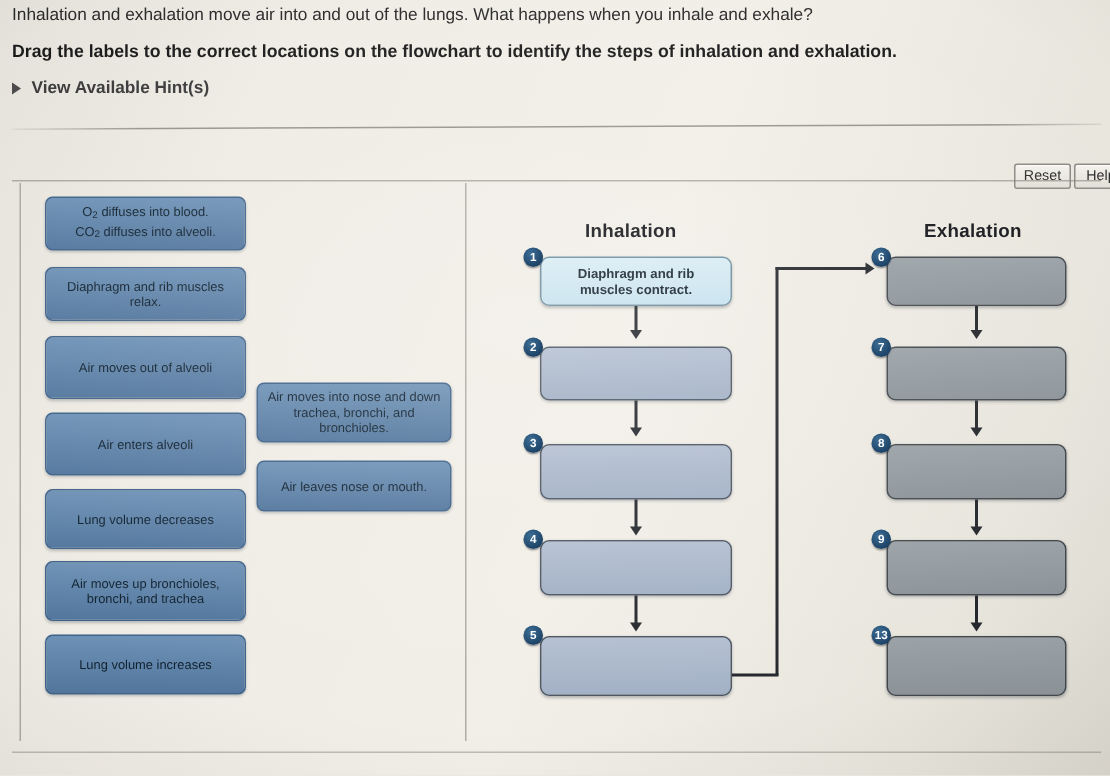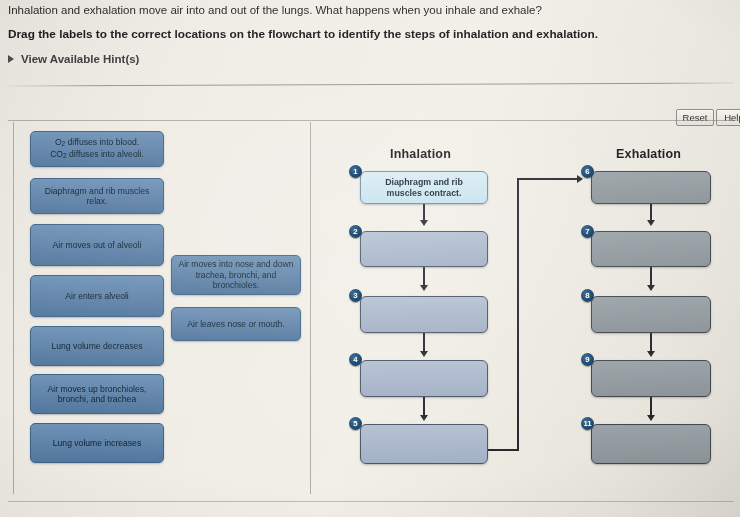--- a/index.html
+++ b/index.html
@@ -222,18 +222,18 @@
   <div class="badge" style="left:573px;top:168px;">8</div>
   <div class="node exhale" style="left:583px;top:175px;width:120px;height:37px;"></div>
   <div class="conn" style="left:642px;top:212px;width:1.6px;height:21px;"></div>
   <div class="arrow-head" style="left:639px;top:230px;"></div>
 
   <div class="badge" style="left:573px;top:232px;">9</div>
   <div class="node exhale" style="left:583px;top:239px;width:120px;height:37px;"></div>
   <div class="conn" style="left:642px;top:276px;width:1.6px;height:21px;"></div>
   <div class="arrow-head" style="left:639px;top:294px;"></div>
 
-  <div class="badge" style="left:573px;top:296px;">11</div>
+  <div class="badge" style="left:573px;top:296px;">13</div>
   <div class="node exhale" style="left:583px;top:303px;width:120px;height:40px;"></div>
 
 </div>
 
 <div id="vignette"></div>
 
 </body></html>

